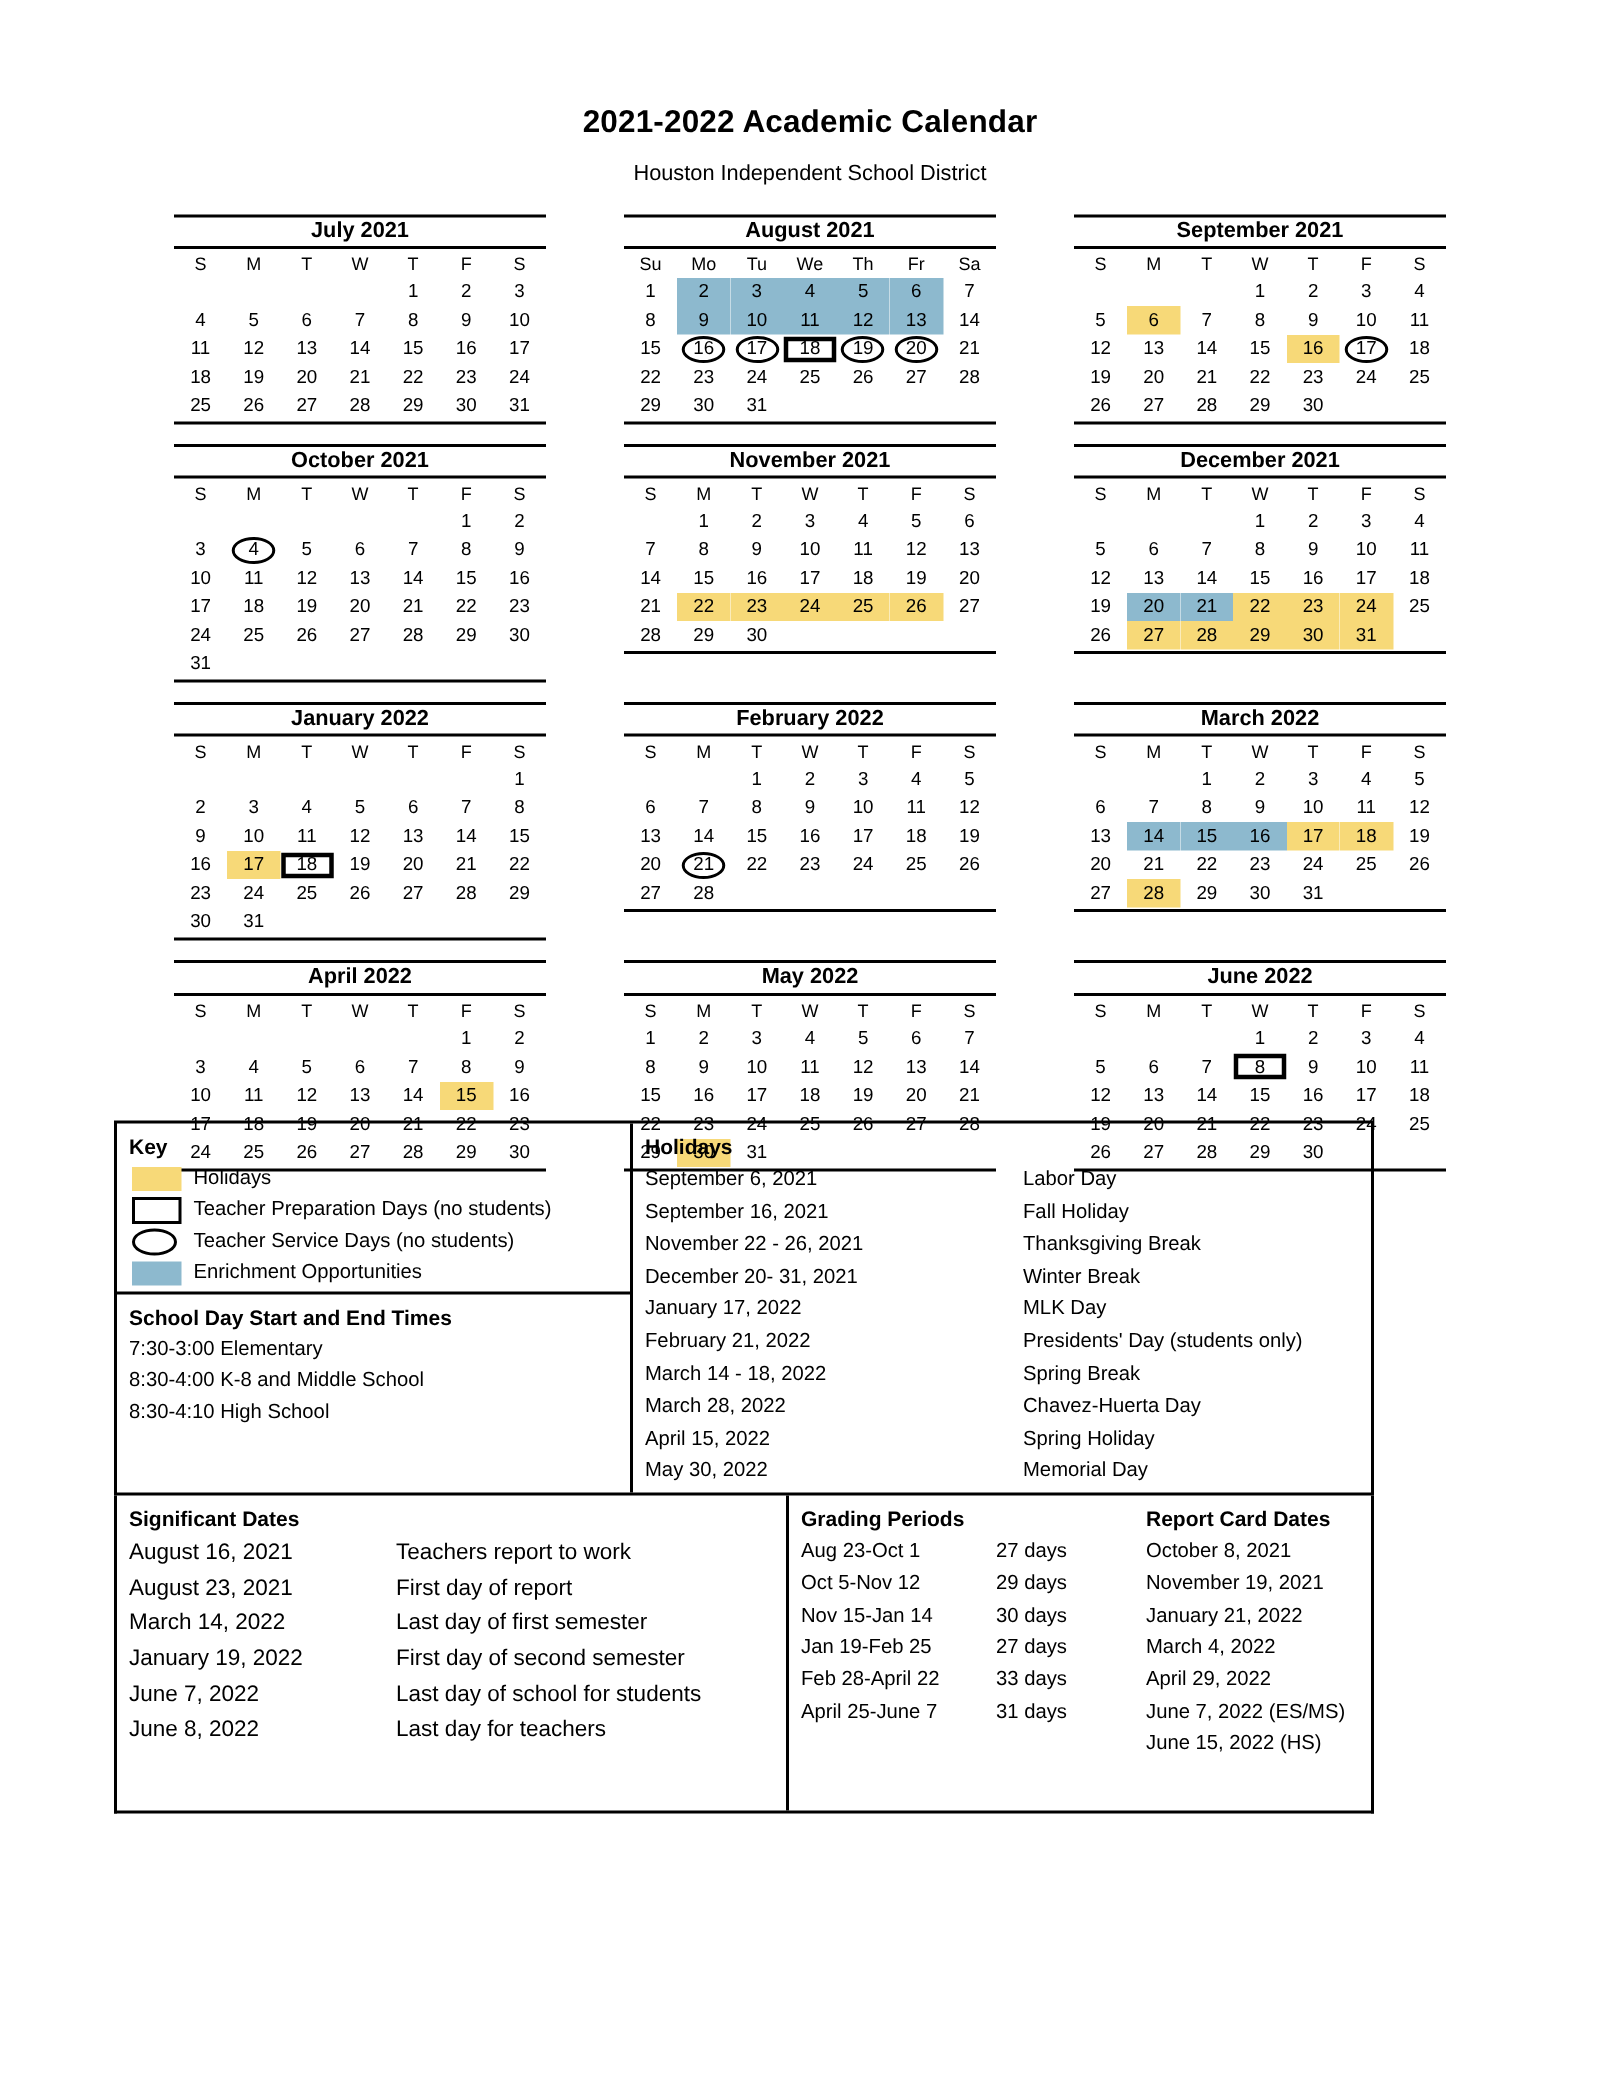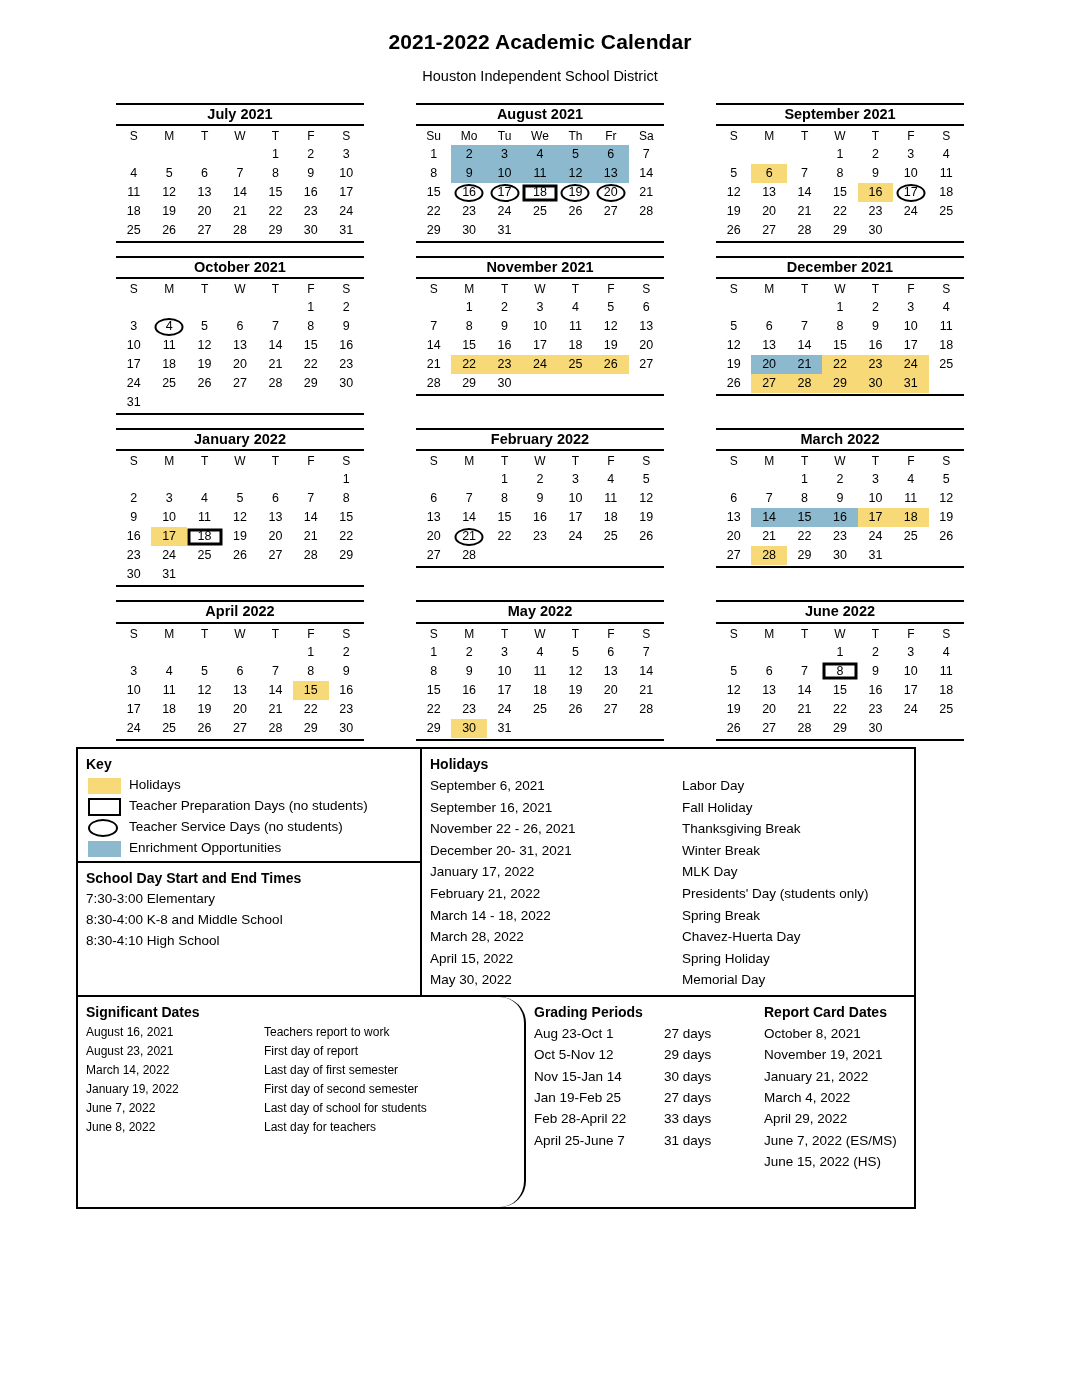--- a/index.html
+++ b/index.html
@@ -17,20 +17,21 @@
     background: #fff;
   }
 
   
   .header { text-align: center; padding-top: 30px; }
   .doc-title {
     font-size: 21px;
     font-weight: bold;
     letter-spacing: 0.1px;
     line-height: 1.1;
+    margin-top: 40px;
   }
   .doc-subtitle {
     font-size: 14.5px;
     font-weight: normal;
     margin-top: 16px;
     line-height: 1.1;
   }
 
   
   .months-area {
@@ -188,25 +189,24 @@
   .legend-bottom {
     display: flex;
     border: 2px solid #000;
     border-top: none;
     min-height: 212px;
   }
   .sig-block {
     width: 448px;
     border-right: 2px solid #000;
     padding: 5px 8px 8px 8px;
-    border-radius: 26px;
   }
   .sig-row {
     display: flex;
-    font-size: 12px;
+    font-size: 15px;
     line-height: 1.58;
   }
   .sig-date { width: 178px; flex: 0 0 178px; }
   .grade-block {
     flex: 1;
     padding: 5px 8px 8px 8px;
   }
   .grade-head {
     display: flex;
   }

